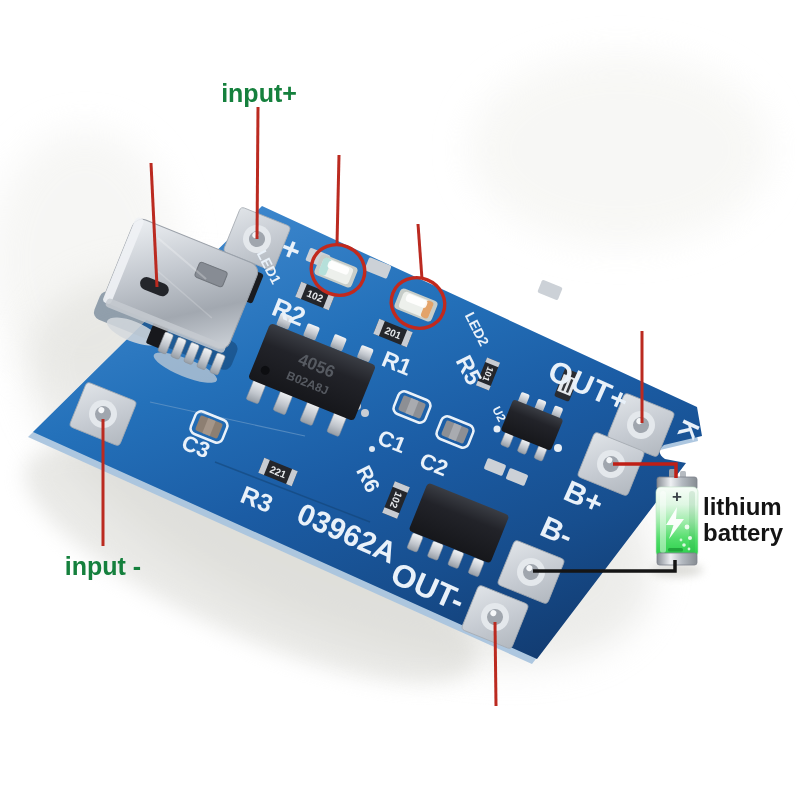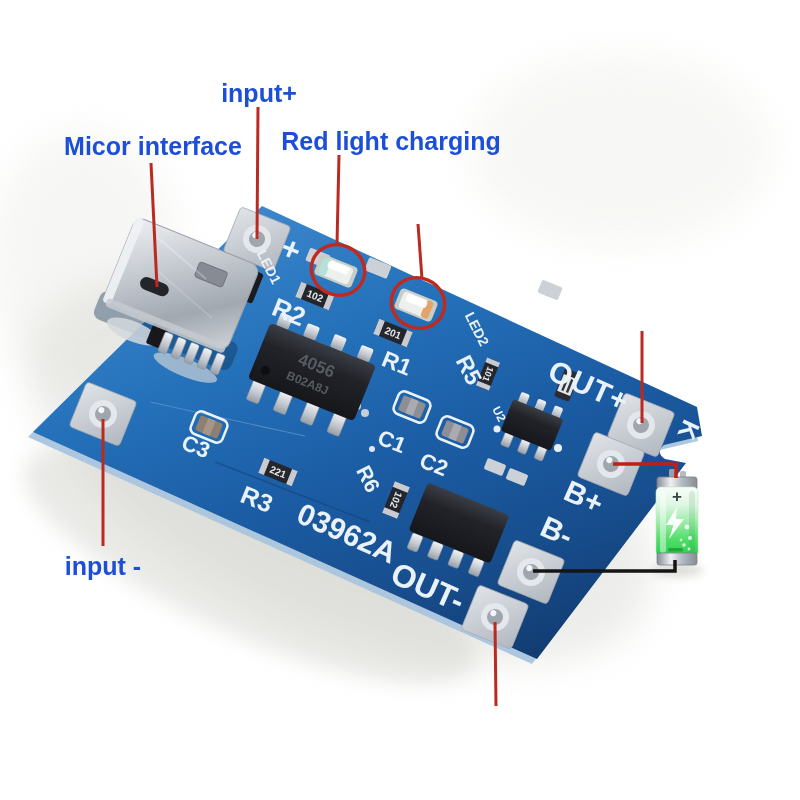--- a/index.html
+++ b/index.html
@@ -1,20 +1,20 @@
 <!DOCTYPE html>
 <html><head>
 <meta charset="utf-8">
 <style>
   html,body{margin:0;padding:0;background:#ffffff;}
   .stage{position:relative;width:800px;height:800px;background:#ffffff;overflow:hidden;
          font-family:"Liberation Sans",sans-serif;}
   .scene{position:absolute;left:0;top:0;}
   .label{position:absolute;transform:translate(-50%,-50%);white-space:nowrap;
-         font:bold 25px "Liberation Sans",sans-serif;color:#1d4ed8;letter-spacing:0px;}
+         font:bold 25px "Liberation Sans",sans-serif;color:#15803d;letter-spacing:0px;}
   .label-dark{position:absolute;font:bold 24px "Liberation Sans",sans-serif;color:#141414;
               line-height:26px;white-space:nowrap;}
   .ss{fill:#e9f1f9;font-family:"Liberation Sans",sans-serif;font-weight:bold;text-anchor:middle;}
   .chiptxt{fill:#565a61;font-family:"Liberation Sans",sans-serif;font-weight:bold;text-anchor:middle;}
   .restxt{fill:#e6e9ec;font-family:"Liberation Sans",sans-serif;font-weight:bold;text-anchor:middle;}
 </style>
 </head>
 <body>
 
 <div class="stage">
@@ -309,17 +309,19 @@
     <line x1="103" y1="419" x2="103" y2="546" stroke="#bb2a20" stroke-width="3"></line>
     <line x1="495" y1="622" x2="496" y2="706" stroke="#bb2a20" stroke-width="3"></line>
     <ellipse cx="338" cy="270" rx="27" ry="25" transform="rotate(22 338 270)" stroke="#c2291d" stroke-width="3.4"></ellipse>
     <ellipse cx="418" cy="303" rx="27" ry="25" transform="rotate(22 418 303)" stroke="#c2291d" stroke-width="3.4"></ellipse>
     <polyline points="613,464 676,464 676,478" stroke="#bf1f16" stroke-width="3.5"></polyline>
     <polyline points="533,571 675,571 675,560" stroke="#151515" stroke-width="3.5"></polyline>
   </g>
 </svg>
 
 <div class="label" style="left:259px;top:93px">input+</div>
-<div class="label" style="left:153px;top:146px">Micor interface</div>
-<div class="label" style="left:391px;top:141px">Red light charging</div>
 <div class="label" style="left:103px;top:566px">input -</div>
-
+<div class="label-dark" style="left:703px;top:494px">
+  <div>lithium</div>
+  <div>battery</div>
 </div>
 
+</div>
+
 </body></html>

